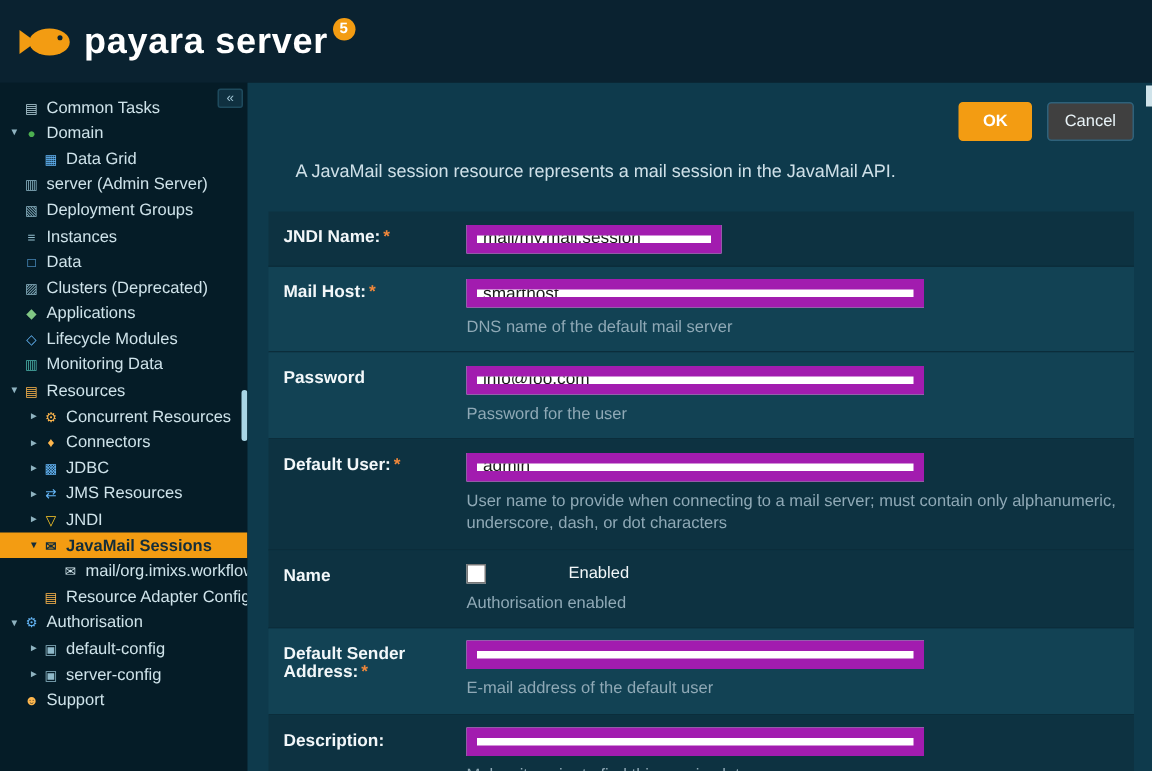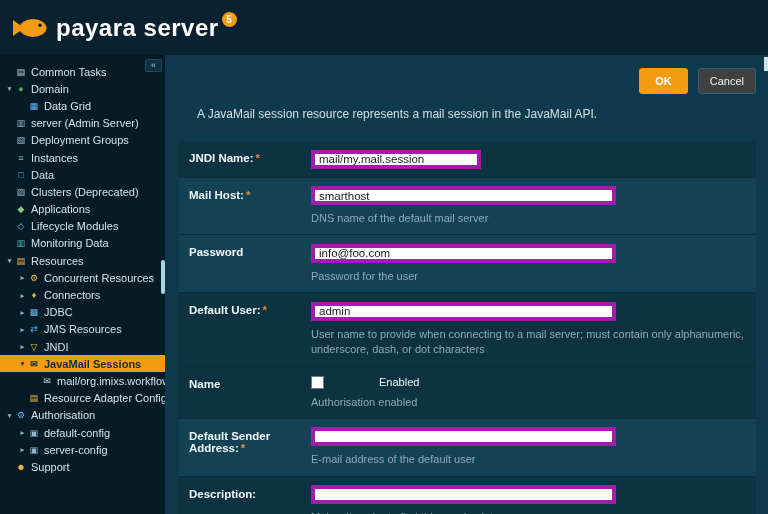--- a/index.html
+++ b/index.html
@@ -47,21 +47,21 @@
   .page-desc { position: absolute; top: 52px; left: 20px; right: 20px; font-size: 12px; color: #cfe0e8; margin-left: 12px; }
 
   
   .form { position: absolute; top: 86px; left: 14px; right: 12px; }
   .form-row { display: flex; padding: 8px 10px; border-bottom: 1px solid #0b2d3b; }
   .row-a { background: #0d3241; }
   .row-b { background: #124254; }
   .f-label { width: 122px; flex: none; font-size: 11.5px; font-weight: 700; color: #f2f7f9; padding-top: 3px; }
   .req { color: #f0883b; margin-left: 2px; }
   .f-control { flex: 1; }
-  .f-control input[type=text] { height: 19px; border: 4px solid #a21caf; background: #ffffff;
+  .f-control input[type=text] { height: 19px; border: 7px solid #a21caf; background: #ffffff;
     color: #1a1a1a; font-size: 11.5px; padding: 1px 4px; font-family: inherit; }
   .cb-wrap { display: flex; align-items: center; gap: 7px; padding-top: 1px; }
   .cb { width: 13px; height: 13px; background: #ffffff; border: 1px solid #777;
     font-size: 11px; line-height: 12px; text-align: center; color: #111; cursor: pointer; flex: none; }
   .cb-label { font-size: 11px; color: #f2f7f9; margin-left: 48px; }
   .f-help { font-size: 11px; color: #8fa9b6; margin-top: 6px; line-height: 1.4; }
 </style>
 </head>
 <body>
 

